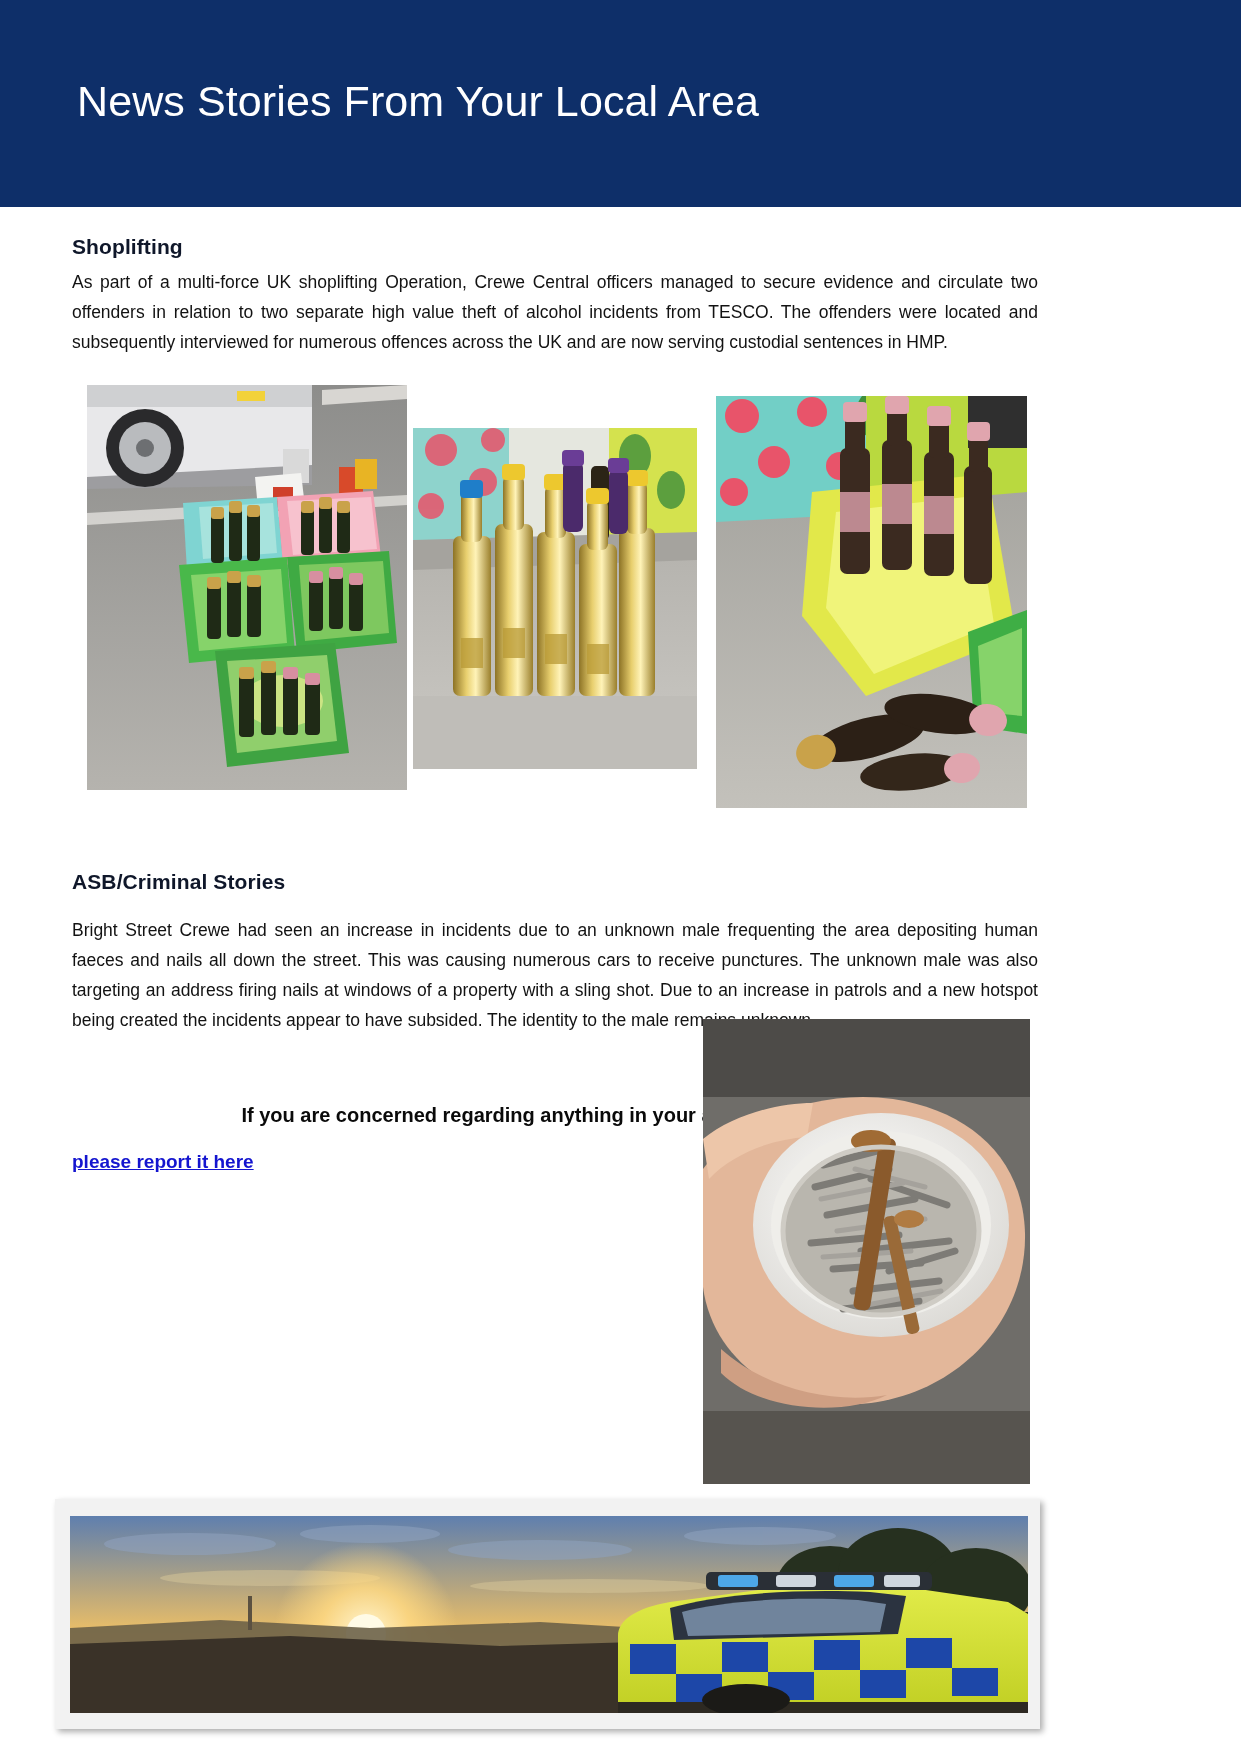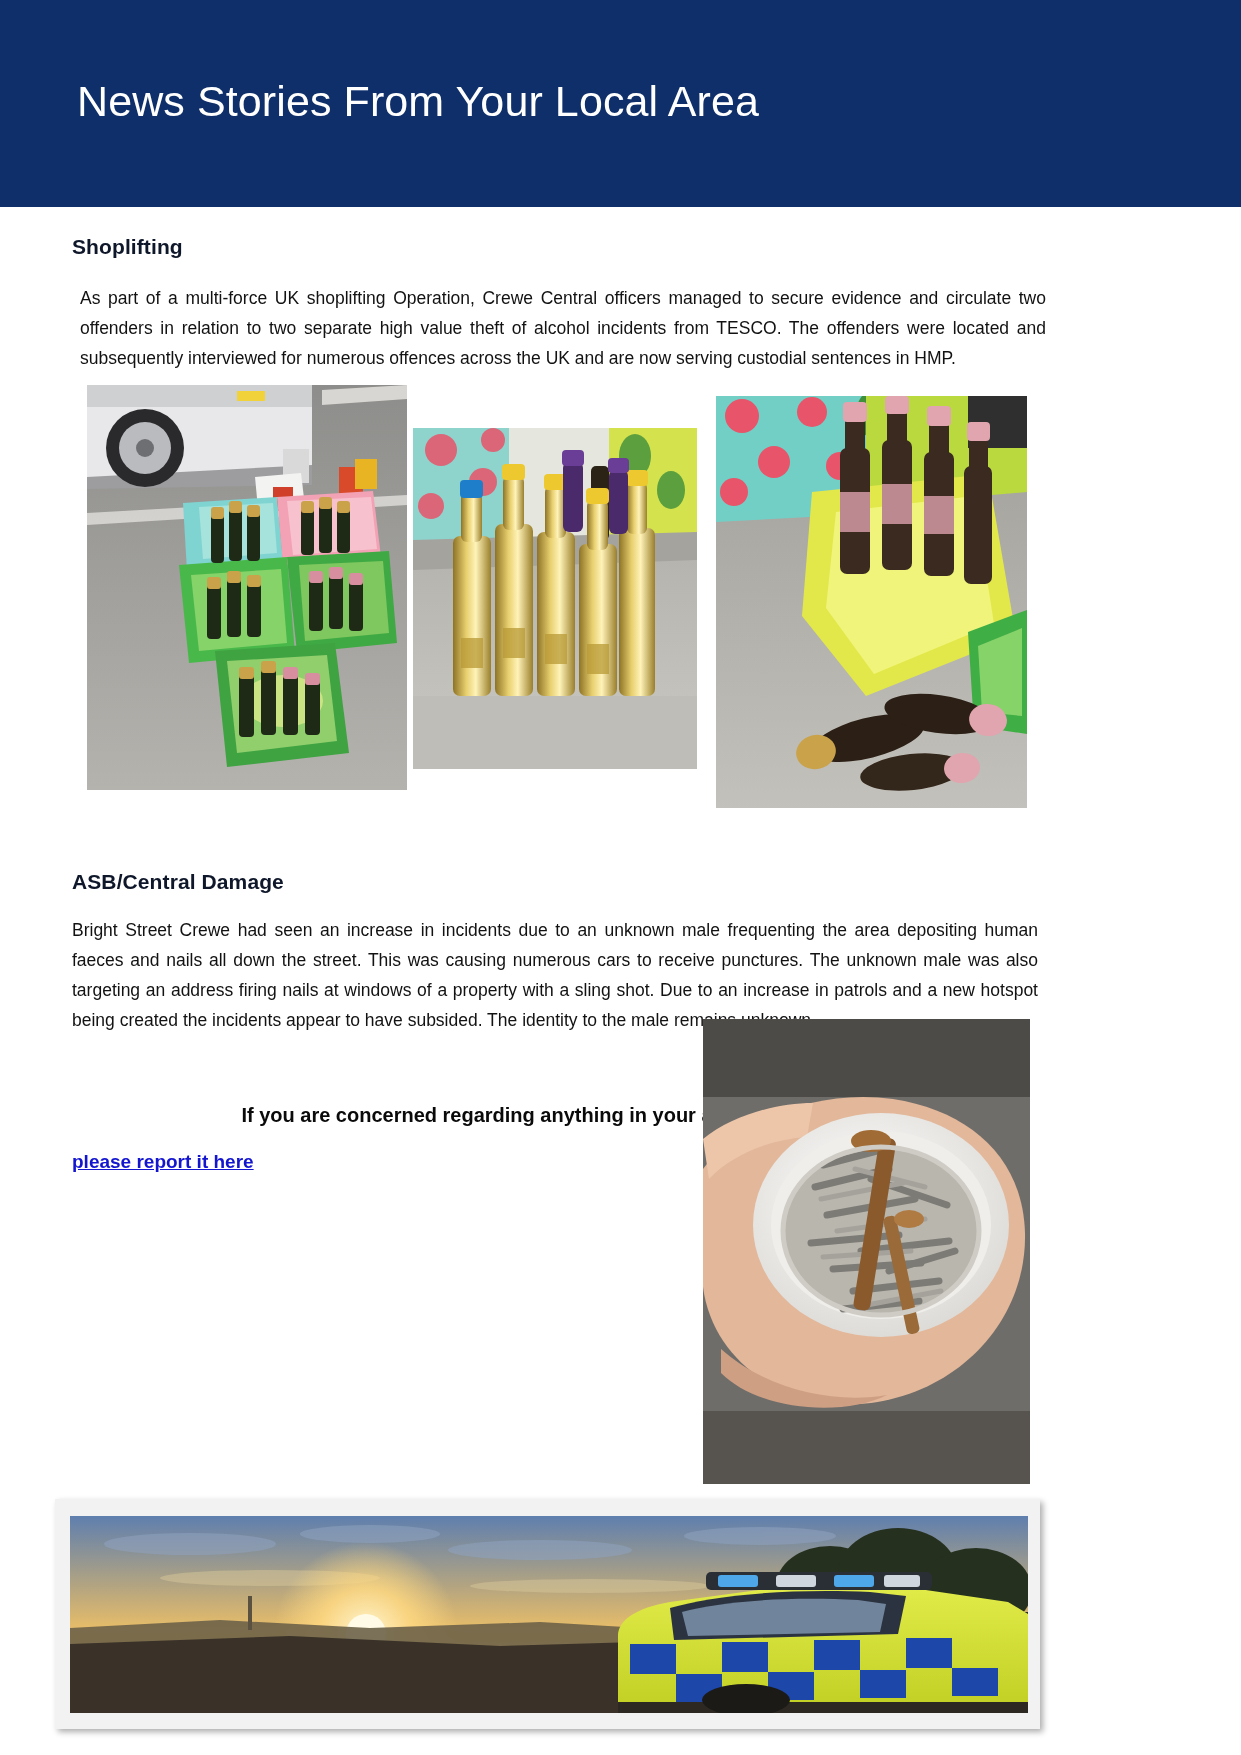--- a/index.html
+++ b/index.html
@@ -35,21 +35,21 @@
     letter-spacing:.1px;
   }
   .body-text{
     position:absolute;
     font-size:17.5px;line-height:30px;color:#121212;
     text-align:justify;
   }
 
   
   #h-shoplifting{left:72px;top:28px;}
-  #p-shoplifting{left:72px;top:76px;width:966px;margin-left:8px;}
+  #p-shoplifting{left:72px;top:60px;width:966px;}
 
   
   .photo{position:absolute;overflow:hidden;background:#cfcfcf;}
   #photo-bottles-bags{left:87px;top:178px;width:320px;height:405px;}
   #photo-gold-bottles{left:413px;top:221px;width:284px;height:341px;}
   #photo-bag-closeup{left:716px;top:189px;width:311px;height:412px;}
 
   
   #h-asb{left:72px;top:663px;}
   #p-asb{left:72px;top:708px;width:966px;}
@@ -316,21 +316,21 @@
           <ellipse cx="222" cy="318" rx="54" ry="19" fill="#2c2016" transform="rotate(8 222 318)"></ellipse>
           <ellipse cx="272" cy="324" rx="19" ry="16" fill="#e0a5ae" transform="rotate(8 272 324)"></ellipse>
         </g>
         <g>
           <ellipse cx="196" cy="376" rx="52" ry="18" fill="#33261a" transform="rotate(-6 196 376)"></ellipse>
           <ellipse cx="246" cy="372" rx="18" ry="15" fill="#e0a5ae" transform="rotate(-6 246 372)"></ellipse>
         </g>
       </svg>
     </div>
 
-    <div class="section-heading" id="h-asb">ASB/Central Damage</div>
+    <div class="section-heading" id="h-asb">ASB/Criminal Stories</div>
 
     <div class="body-text" id="p-asb">Bright Street Crewe had seen an increase in incidents due to an unknown male frequenting the area depositing human faeces and nails all down the street. This was causing numerous cars to receive punctures. The unknown male was also targeting an address firing nails at windows of a property with a sling shot. Due to an increase in patrols and a new hotspot being created the incidents appear to have subsided. The identity to the male remains unknown.</div>
 
     <div id="cta-line">If you are concerned regarding anything in your area</div>
 
     <div id="cta-link-wrap">
       <span id="cta-link">please report it here</span>
     </div>
 
     <div class="photo" id="photo-nails">

